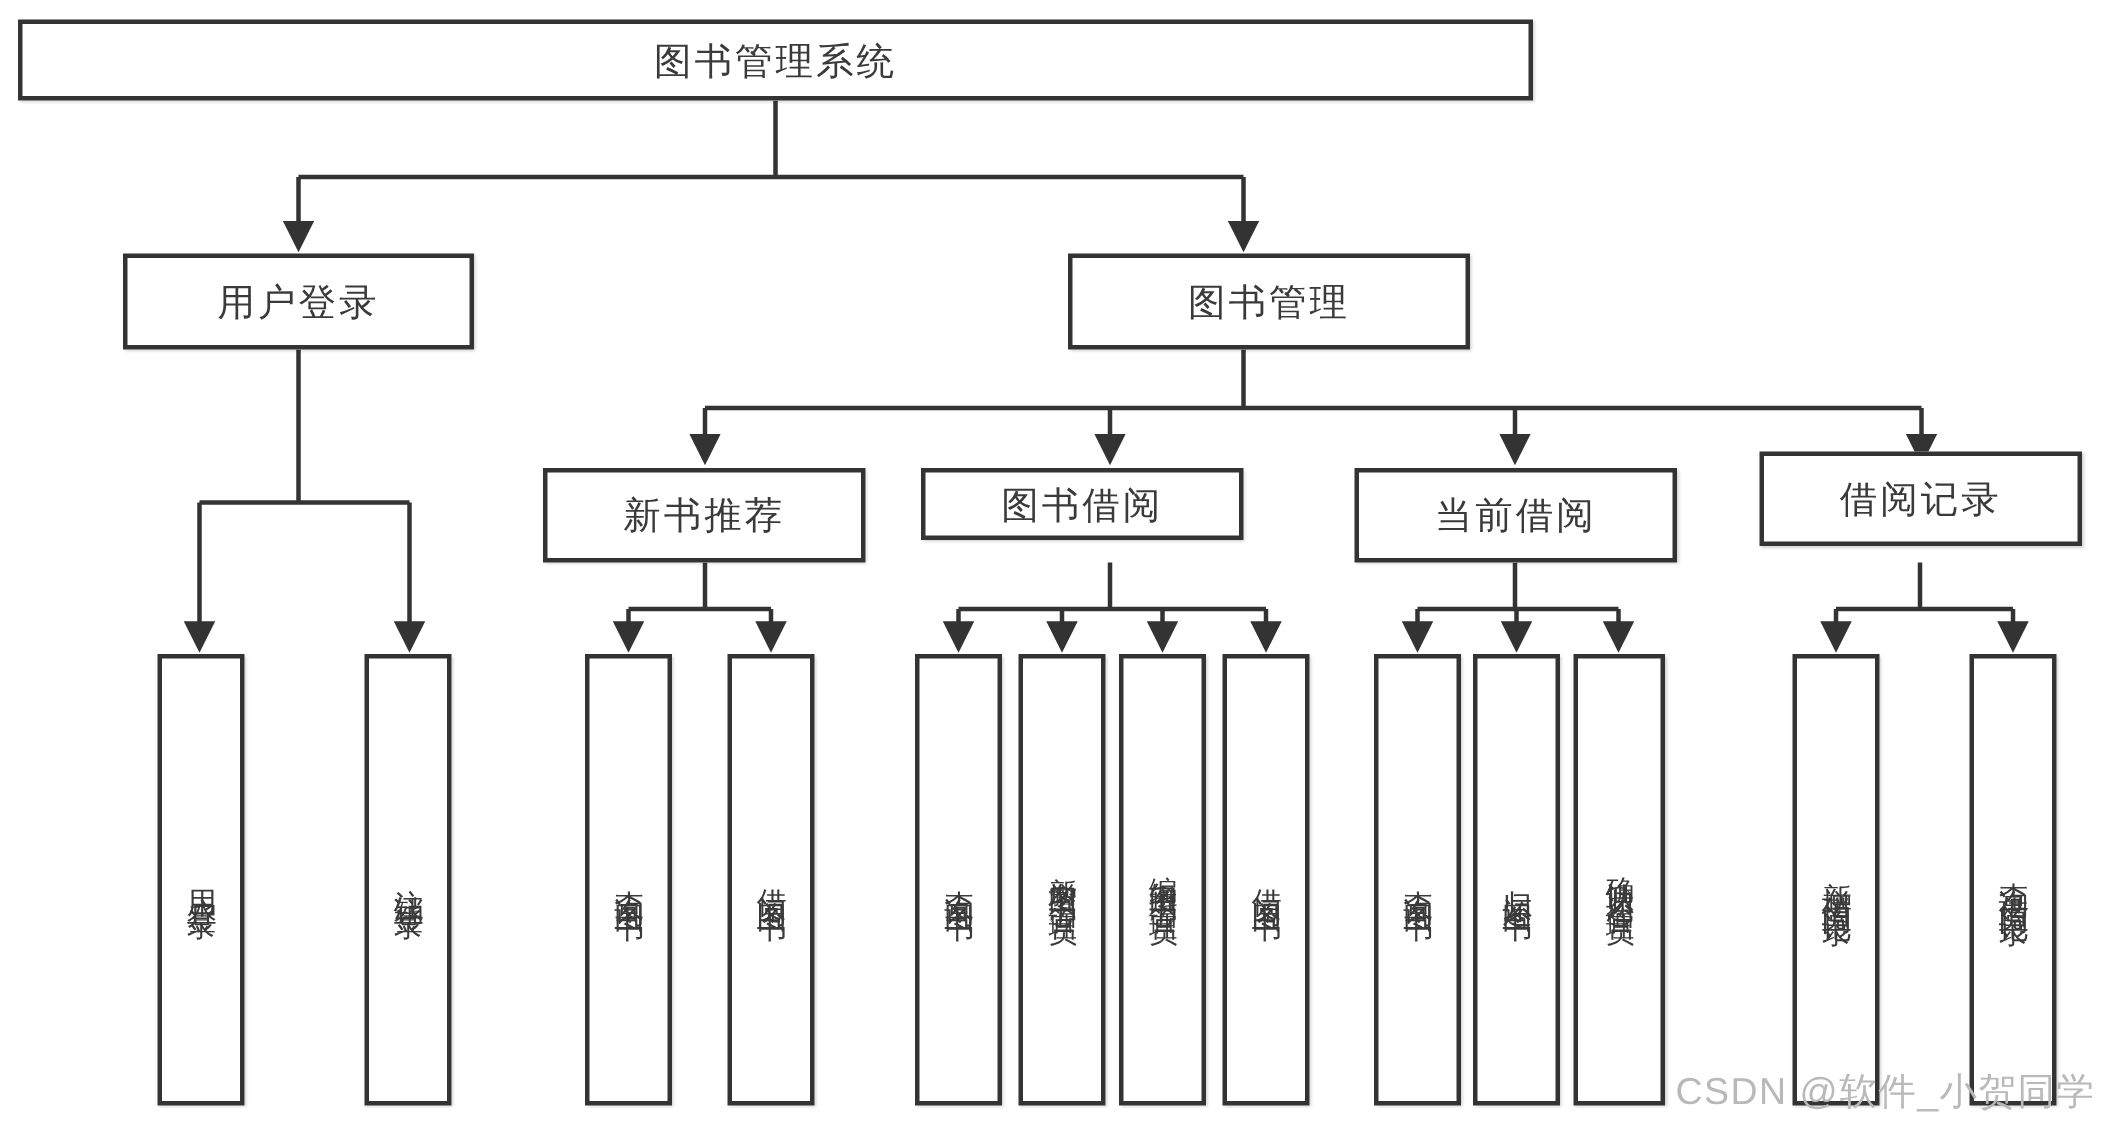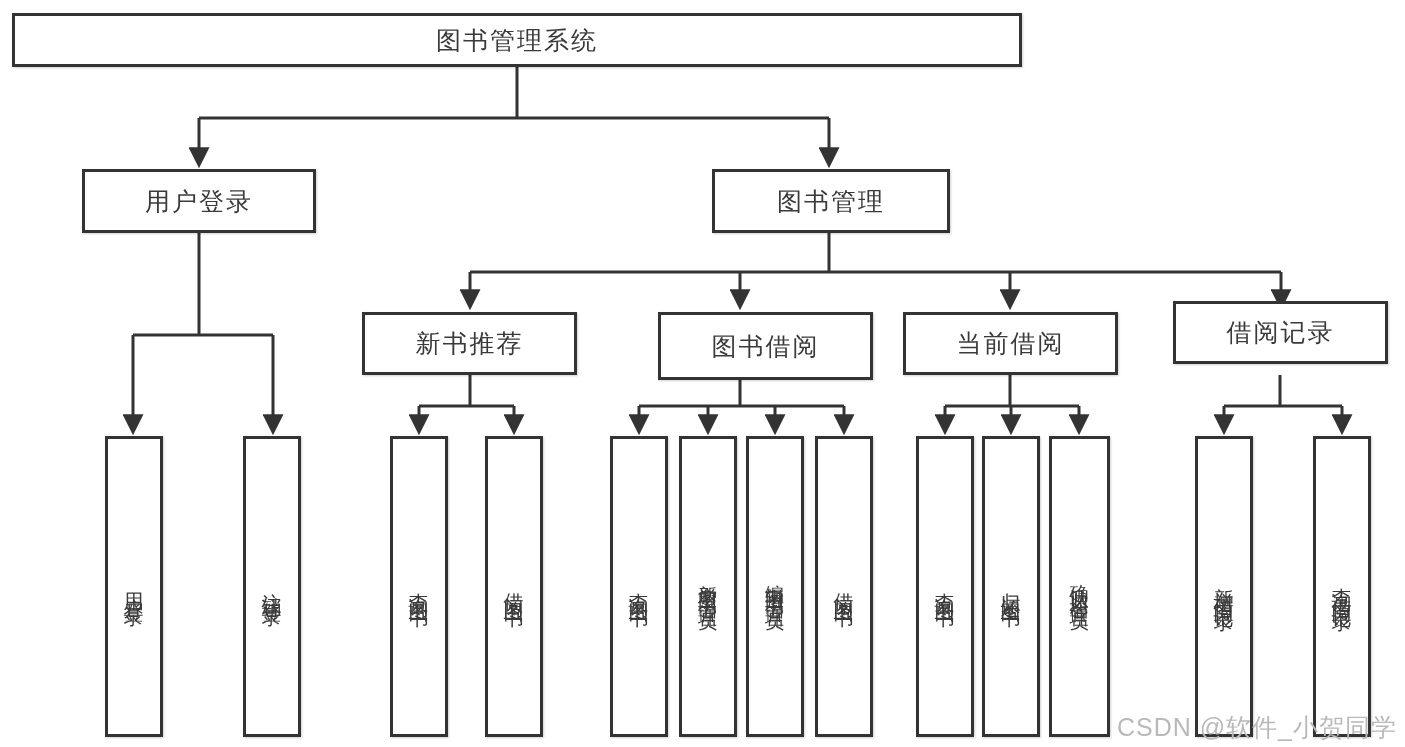--- a/index.html
+++ b/index.html
@@ -104,24 +104,24 @@
 
       <path d="M1280 375 V406 M1224 406 H1342"></path>
       <path d="M1224 406 V431" marker-end="url(#arrow)"></path>
       <path d="M1342 406 V431" marker-end="url(#arrow)"></path>
     </g>
   </svg>
 
   <div class="node hbox" style="left:12px; top:13px; width:1010px; height:54px;">图书管理系统</div>
 
   <div class="node hbox" style="left:82px; top:169px; width:234px; height:64px;">用户登录</div>
-  <div class="node hbox" style="left:712px; top:169px; width:238px; height:64px;">图书管理</div>
+  <div class="node hbox" style="left:712px; top:169px; width:268px; height:64px;">图书管理</div>
 
   <div class="node hbox" style="left:362px; top:312px; width:215px; height:63px;">新书推荐</div>
-  <div class="node hbox" style="left:658px; top:312px; width:215px; height:68px;">图书借阅</div>
+  <div class="node hbox" style="left:614px; top:312px; width:215px; height:48px;">图书借阅</div>
   <div class="node hbox" style="left:903px; top:312px; width:215px; height:63px;">当前借阅</div>
   <div class="node hbox" style="left:1173px; top:301px; width:215px; height:63px;">借阅记录</div>
 
   <div class="node vbox" style="left:105px; top:436px; width:58px; height:301px;">用户登录</div>
   <div class="node vbox" style="left:243px; top:436px; width:58px; height:301px;">注销登录</div>
 
   <div class="node vbox" style="left:390px; top:436px; width:58px; height:301px;">查询图书</div>
   <div class="node vbox" style="left:485px; top:436px; width:58px; height:301px;">借阅图书</div>
 
   <div class="node vbox" style="left:610px; top:436px; width:58px; height:301px;">查询图书</div>

